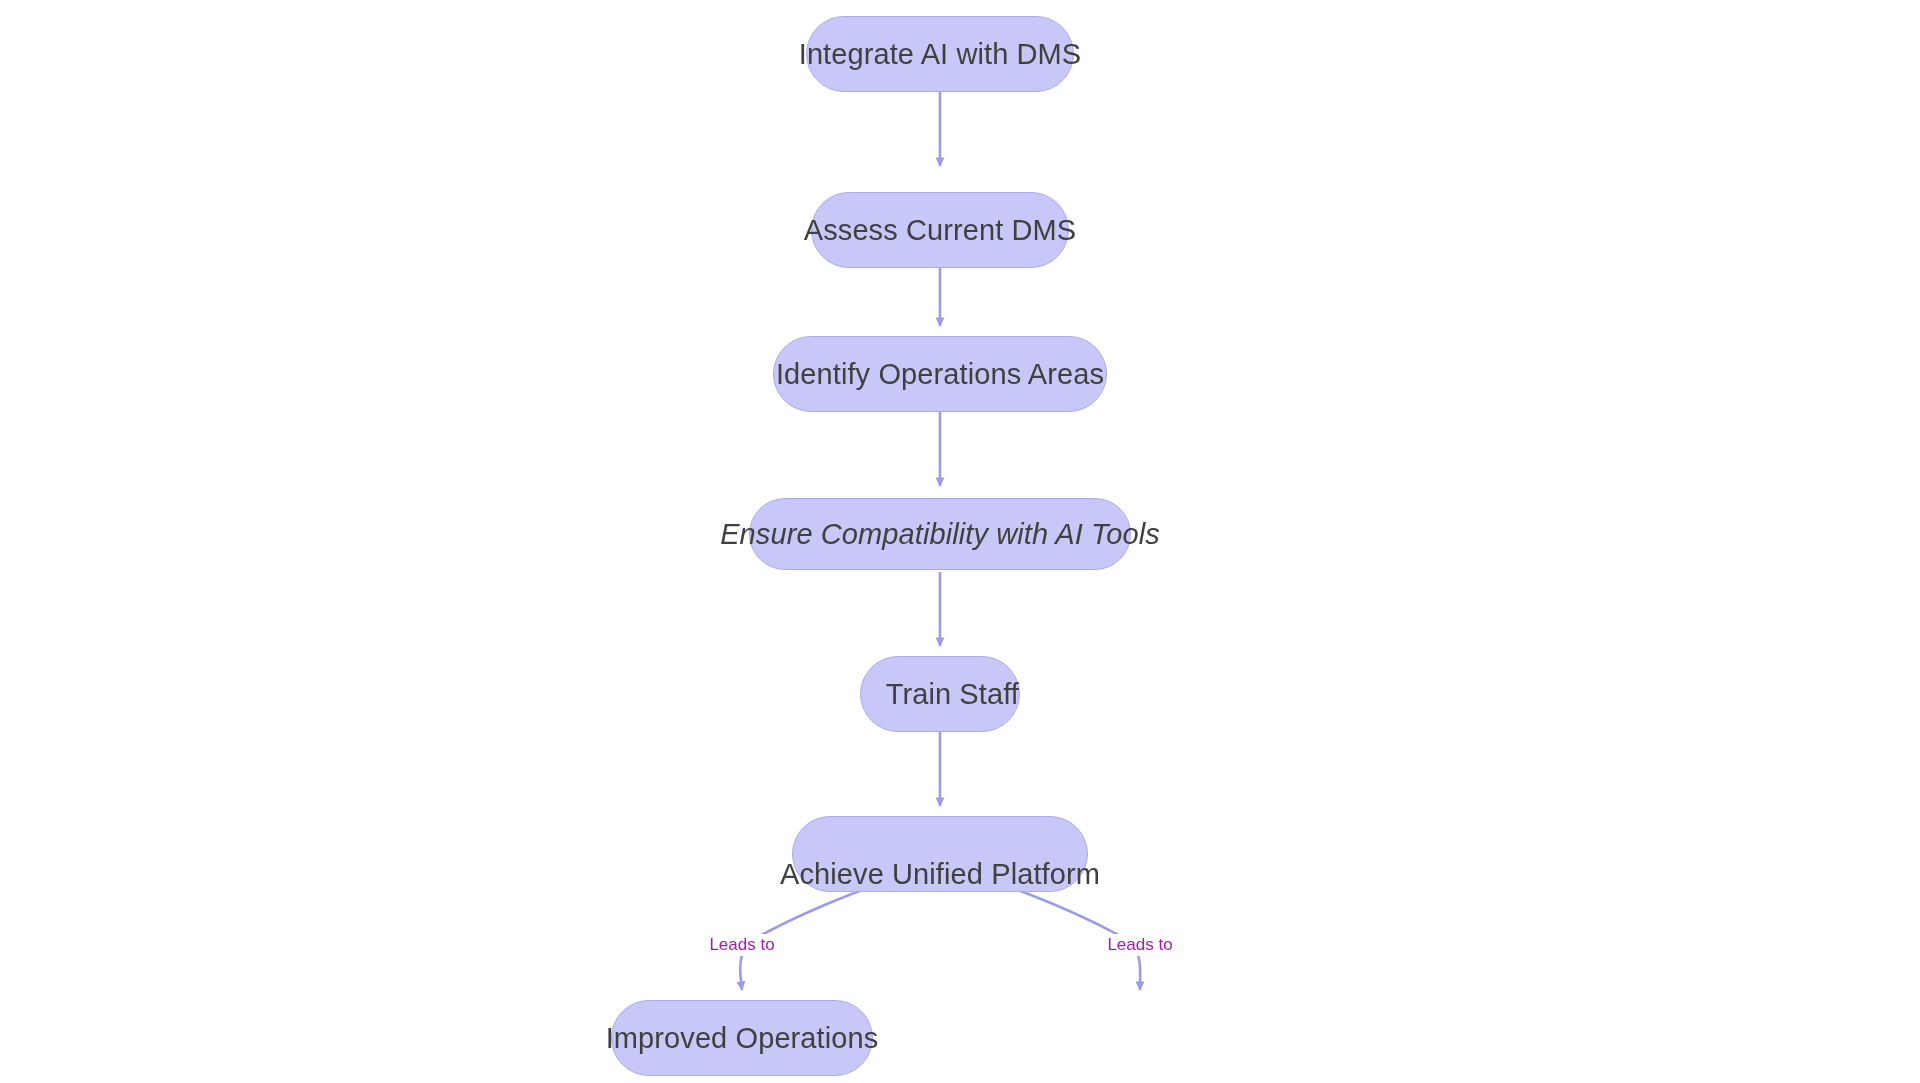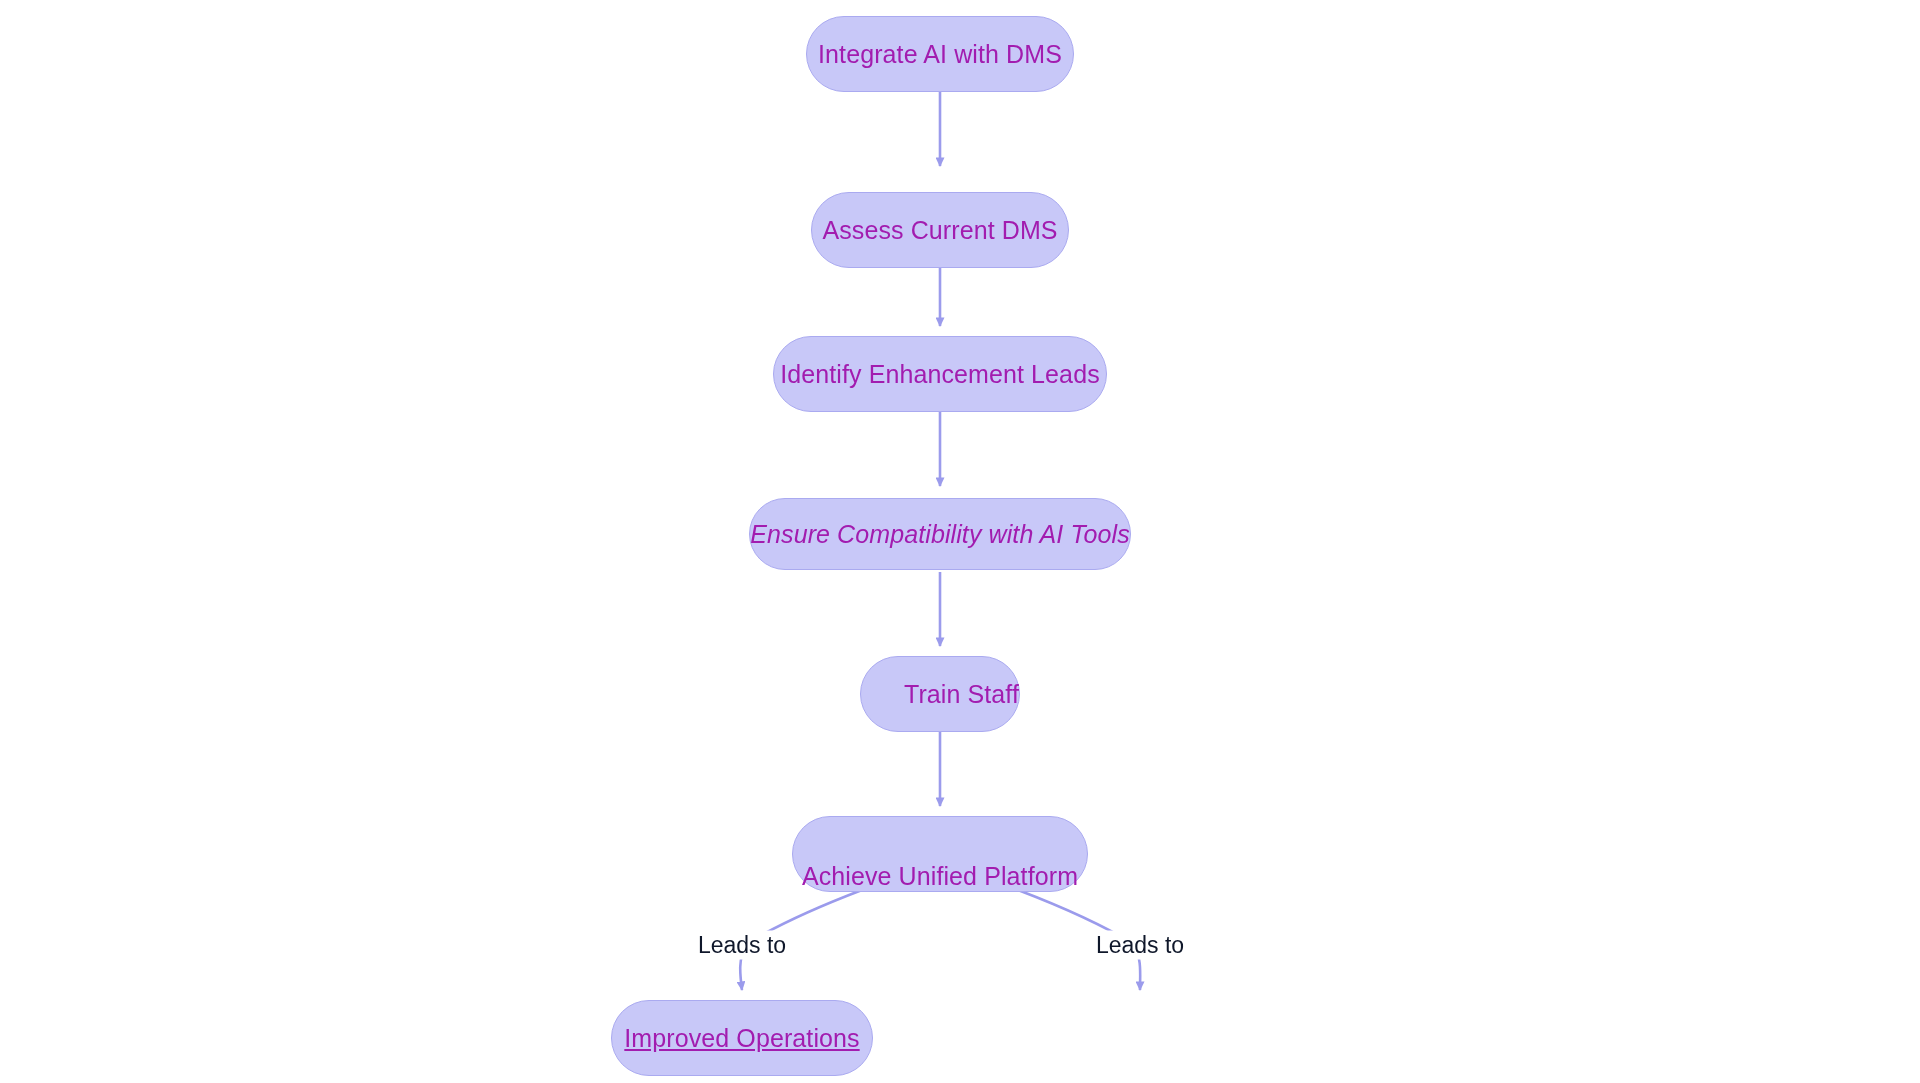--- a/index.html
+++ b/index.html
@@ -29,32 +29,32 @@
   }
   .node {
     position: absolute;
     box-sizing: border-box;
     display: flex;
     align-items: center;
     justify-content: center;
     background: #c8c8f8;
     border: 1.6px solid #aaaaf0;
     border-radius: 999px;
-    color: #a21caf;
-    font-size: 25px;
+    color: #404040;
+    font-size: 29px;
     font-weight: 400;
     letter-spacing: 0.1px;
     white-space: nowrap;
     transform: translate(-50%, -50%);
   }
   .edge-label {
     position: absolute;
     transform: translate(-50%, -50%);
-    color: #0f172a;
-    font-size: 23px;
+    color: #a21caf;
+    font-size: 17px;
     font-family: "Liberation Sans", sans-serif;
     white-space: nowrap;
     background: #ffffff;
     padding: 1px 4px;
   }
 </style>
 </head>
 <body>
 
 <div id="flowchart-canvas">
@@ -91,36 +91,36 @@
 
   <div class="node" style="left:940px; top:54px; width:268px; height:76px;">
     <span>Integrate AI with DMS</span>
   </div>
 
   <div class="node" style="left:940px; top:214px; width:258px; height:76px;margin-top:16px;">
     <span>Assess Current DMS</span>
   </div>
 
   <div class="node" style="left:940px; top:374px; width:334px; height:76px;">
-    <span>Identify Enhancement Leads</span>
+    <span>Identify Operations Areas</span>
   </div>
 
   <div class="node" style="left:940px; top:534px; width:382px; height:72px;font-style:italic;">
     <span>Ensure Compatibility with AI Tools</span>
   </div>
 
   <div class="node" style="left:940px; top:694px; width:160px; height:76px;justify-content:flex-end;">
     <span>Train Staff</span>
   </div>
 
   <div class="node" style="left:940px; top:854px; width:296px; height:76px;align-items:flex-end;">
     <span>Achieve Unified Platform</span>
   </div>
 
-  <div class="node" style="left:742px; top:1038px; width:262px; height:76px;text-decoration:underline;">
+  <div class="node" style="left:742px; top:1038px; width:262px; height:76px;">
     <span>Improved Operations</span>
   </div>
 
 
   <div class="edge-label" style="left:742px; top:945px;">Leads to</div>
 
   <div class="edge-label" style="left:1140px; top:945px;">Leads to</div>
 
 </div>
 

